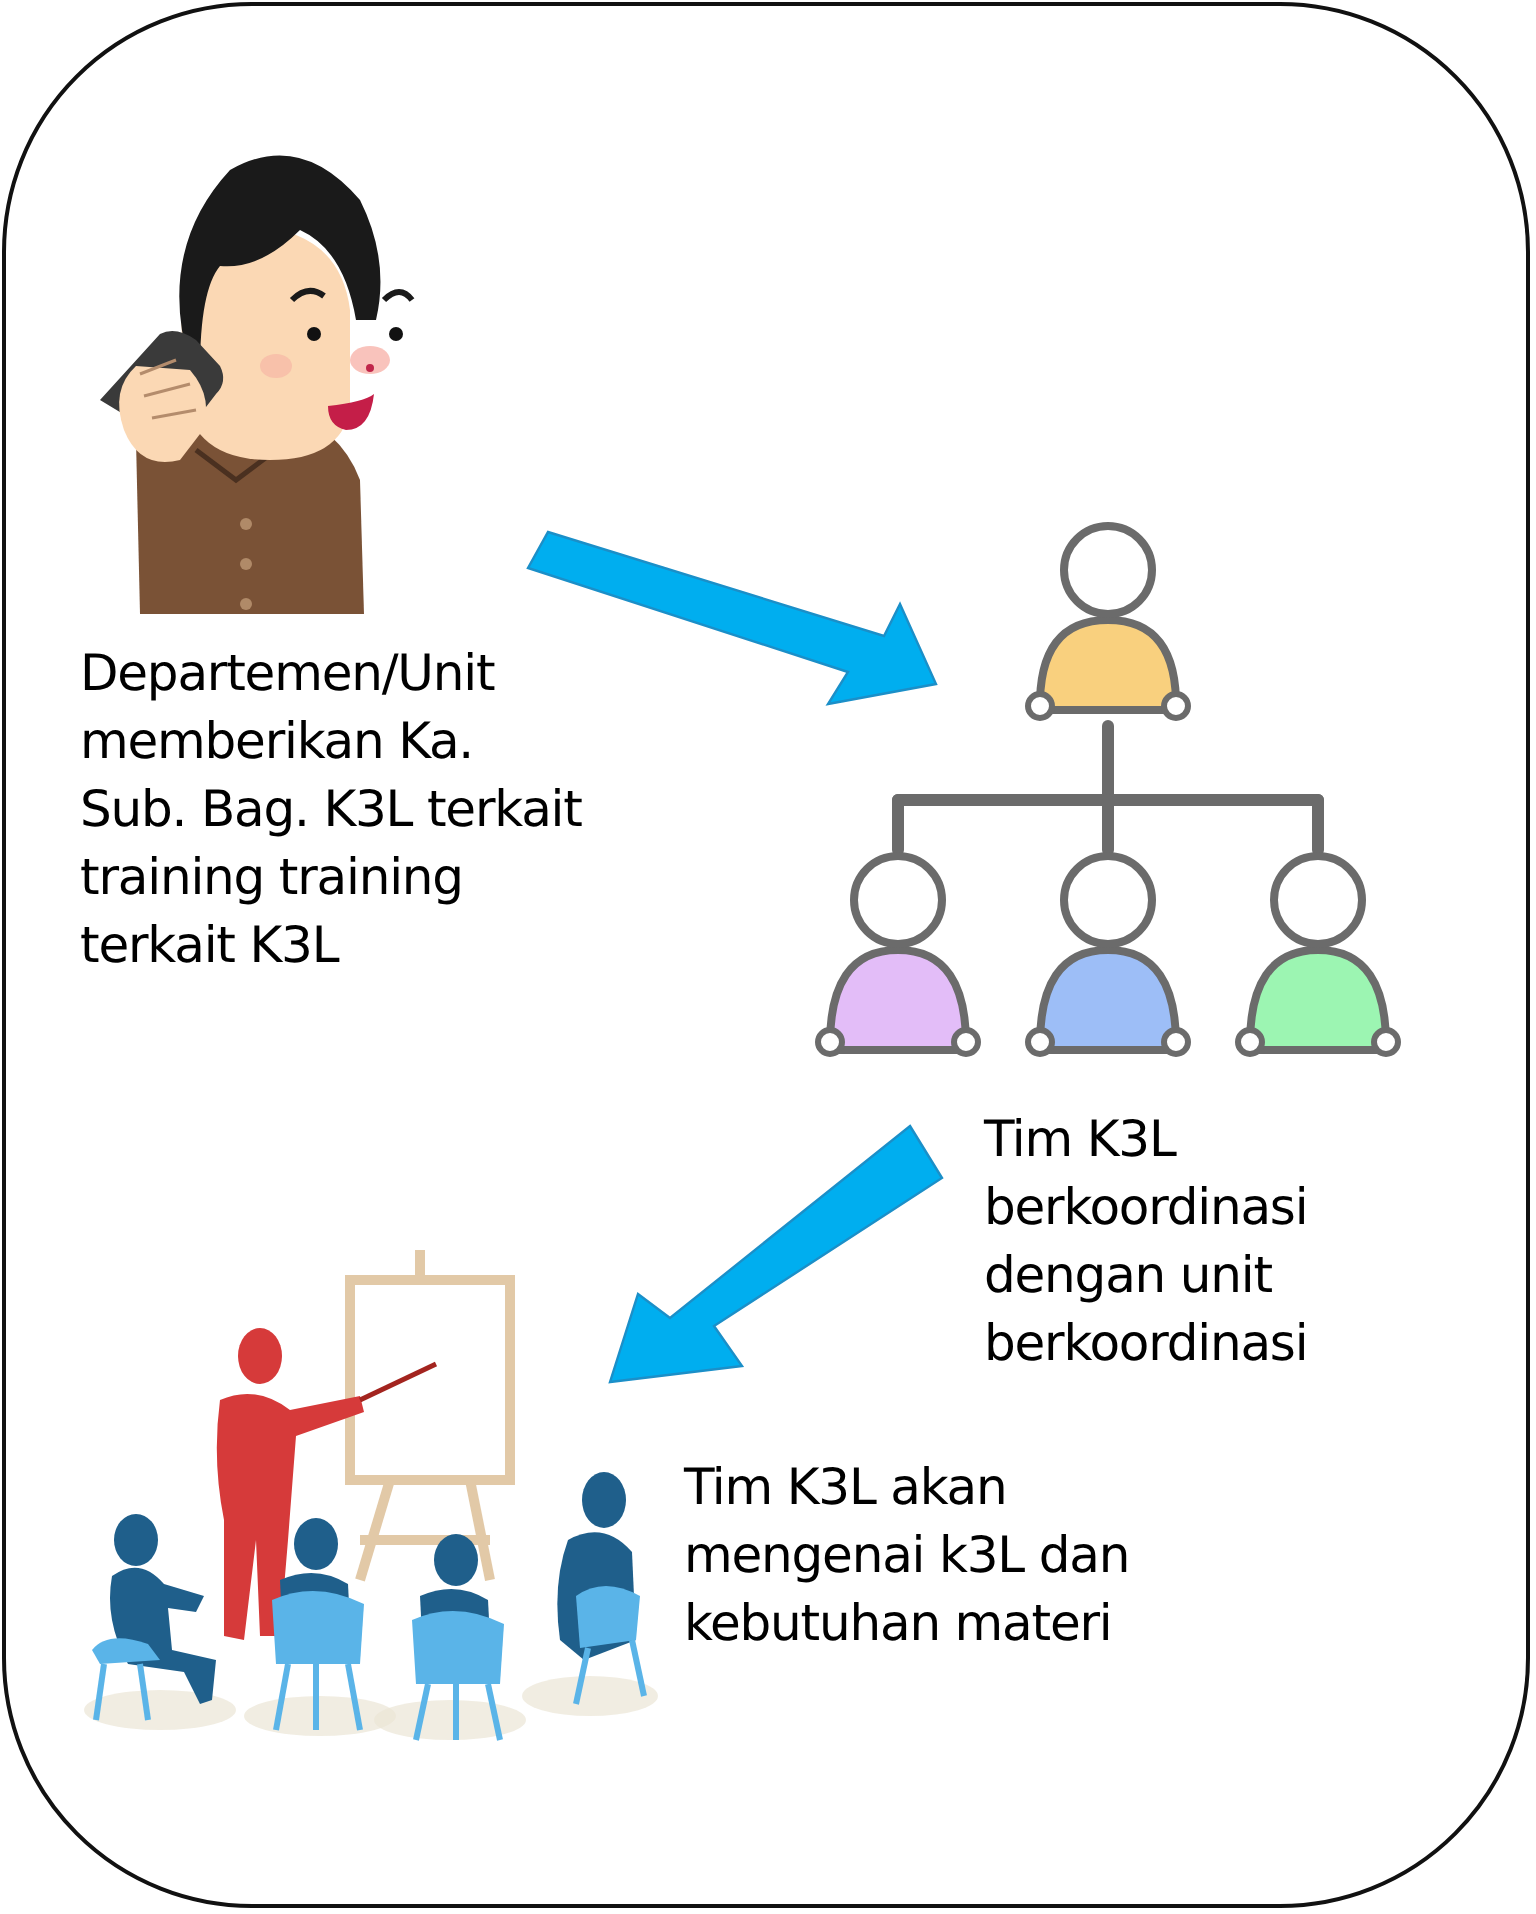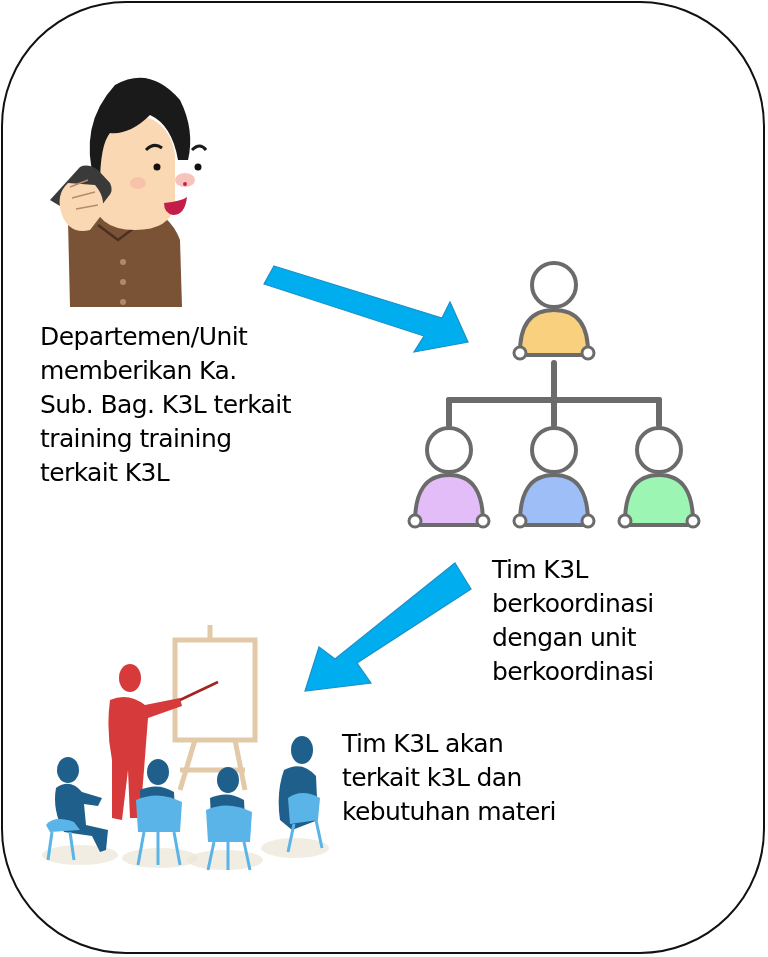--- a/index.html
+++ b/index.html
@@ -159,15 +159,15 @@
       <g stroke="#5AB4E8" stroke-width="3">
           <line x1="254" y1="204" x2="248" y2="232"></line>
           <line x1="276" y1="200" x2="282" y2="228"></line>
         </g>
     </g>
   </g>
 </svg>
 
 <div class="txt" style="left:342px;top:727px">
   <div>Tim K3L akan</div>
-  <div>terkait k3L dan</div>
+  <div>mengenai k3L dan</div>
   <div>kebutuhan materi</div>
 </div>
 
 </body></html>

